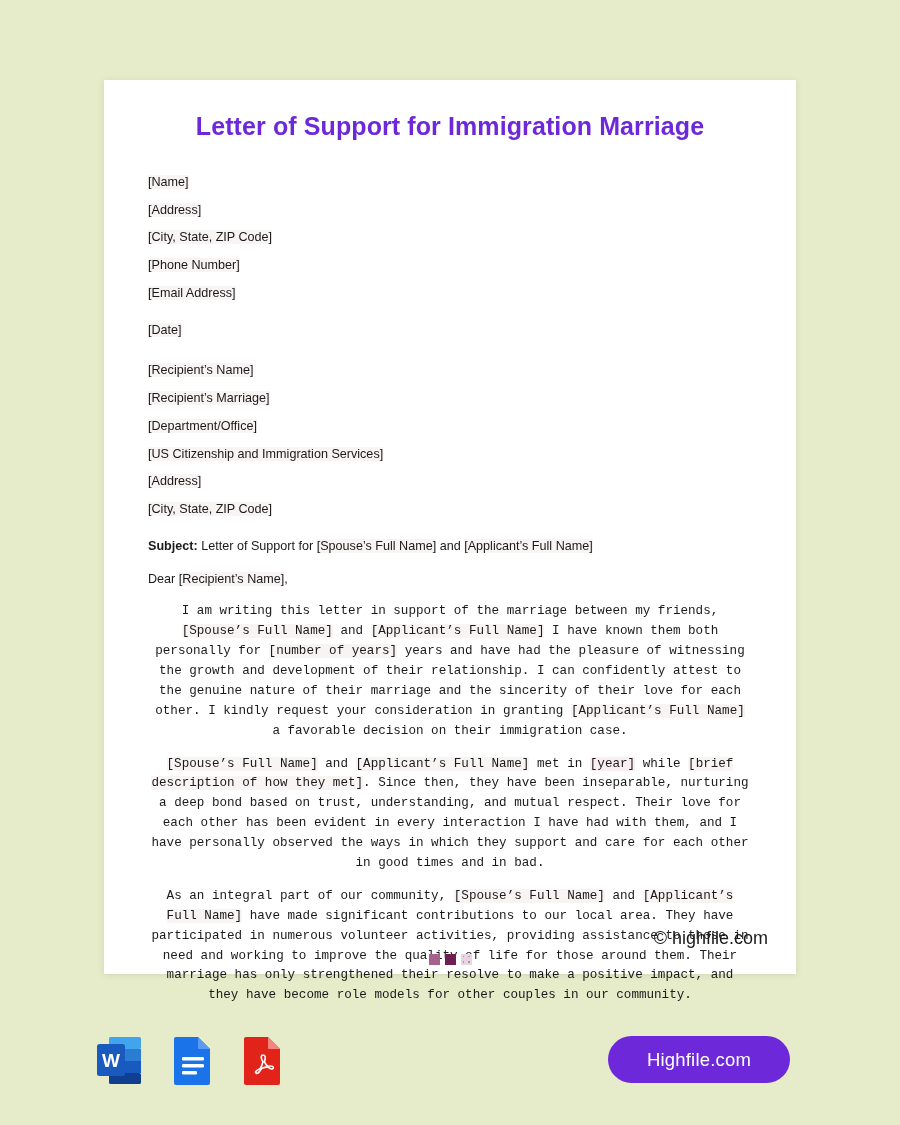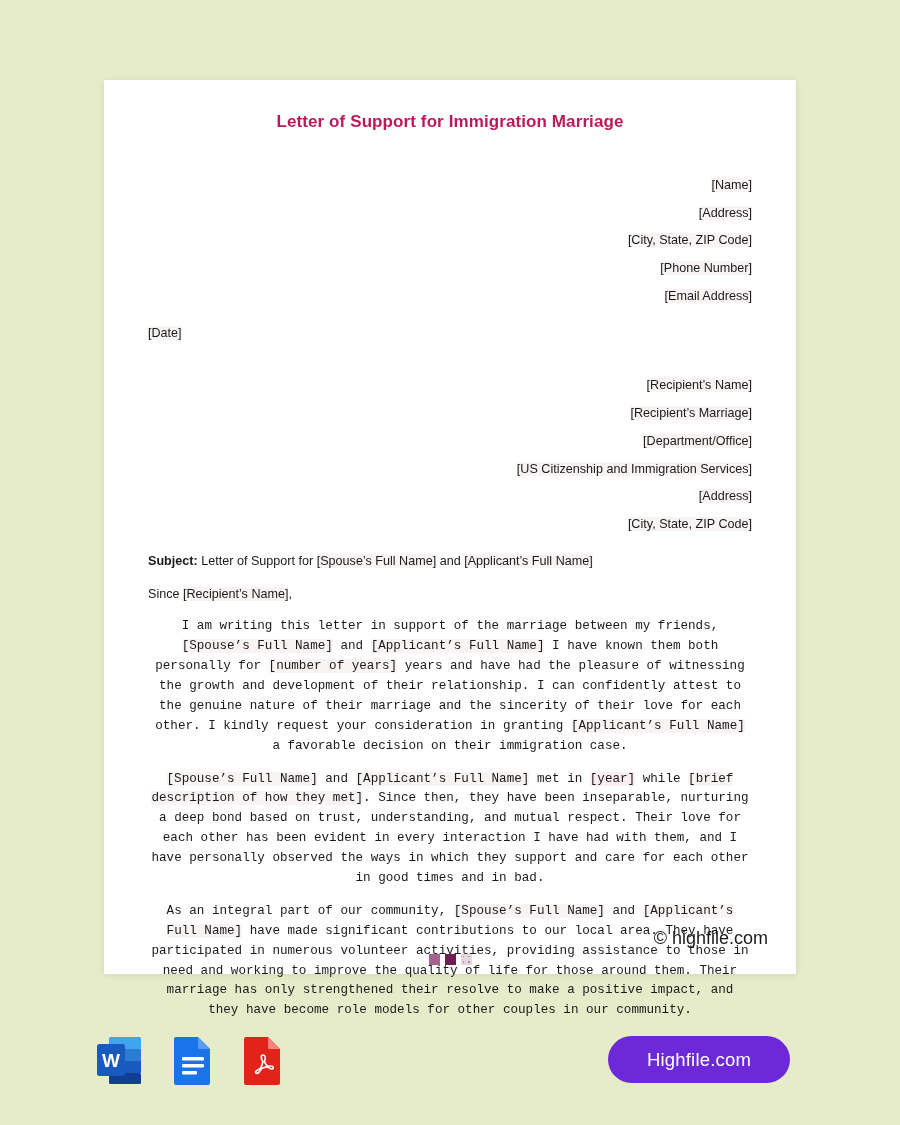--- a/index.html
+++ b/index.html
@@ -16,36 +16,36 @@
     position:absolute;
     left:104px; top:80px;
     width:692px; height:894px;
     background:#ffffff;
     box-shadow:0 1px 6px rgba(120,120,90,.18);
   }
 
   
   #doc-title {
     text-align:center;
-    color:#be185d;
+    color:#6d28d9;
     font-weight:bold;
-    font-size:17px;
+    font-size:25px;
     letter-spacing:.1px;
     margin-top:32px;
   }
 
   
   .content {
     margin:0 44px;
     color:#1a1a1a;
     font-size:12.6px;
     line-height:1.52;
   }
 
-  .addr-block { margin-top:16px;text-align:right; }
+  .addr-block { margin-top:4px; }
   .addr-line { margin-bottom:8.6px; white-space:nowrap; }
 
   .gap-sm { height:9px; }
 
   .para {
     margin-bottom:13px;
     text-align:center;
     line-height:1.58;
     font-family:Liberation Mono, monospace;
   }
@@ -139,21 +139,21 @@
       <div class="addr-line"><span class="ph">[Address]</span></div>
       <div class="addr-line"><span class="ph">[City, State, ZIP Code]</span></div>
     </div>
 
     <div class="gap-sm"></div>
 
     <div class="addr-line"><b>Subject:</b><span> Letter of Support for </span><span class="ph">[Spouse’s Full Name]</span><span> and </span><span class="ph">[Applicant’s Full Name]</span></div>
 
     <div style="height:5px"></div>
 
-    <div class="addr-line"><span>Since </span><span class="ph">[Recipient’s Name]</span><span>,</span></div>
+    <div class="addr-line"><span>Dear </span><span class="ph">[Recipient’s Name]</span><span>,</span></div>
 
     <div style="height:5px"></div>
 
     <p class="para"><span>I am writing this letter in support of the marriage between my friends, </span><span class="ph">[Spouse’s Full Name]</span><span> and </span><span class="ph">[Applicant’s Full Name]</span><span> I have known them both personally for </span><span class="ph">[number of years]</span><span> years and have had the pleasure of witnessing the growth and development of their relationship. I can confidently attest to the genuine nature of their marriage and the sincerity of their love for each other. I kindly request your consideration in granting </span><span class="ph">[Applicant’s Full Name]</span><span> a favorable decision on their immigration case.</span></p>
 
     <p class="para"><span class="ph">[Spouse’s Full Name]</span><span> and </span><span class="ph">[Applicant’s Full Name]</span><span> met in </span><span class="ph-pink">[year]</span><span> while </span><span class="ph">[brief description of how they met]</span><span>. Since then, they have been inseparable, nurturing a deep bond based on trust, understanding, and mutual respect. Their love for each other has been evident in every interaction I have had with them, and I have personally observed the ways in which they support and care for each other in good times and in bad.</span></p>
 
     <p class="para"><span>As an integral part of our community, </span><span class="ph">[Spouse’s Full Name]</span><span> and </span><span class="ph">[Applicant’s Full Name]</span><span> have made significant contributions to our local area. They have participated in numerous volunteer activities, providing assistance to those in need and working to improve the quality of life for those around them. Their marriage has only strengthened their resolve to make a positive impact, and they have become role models for other couples in our community.</span></p>
 
   </div>

